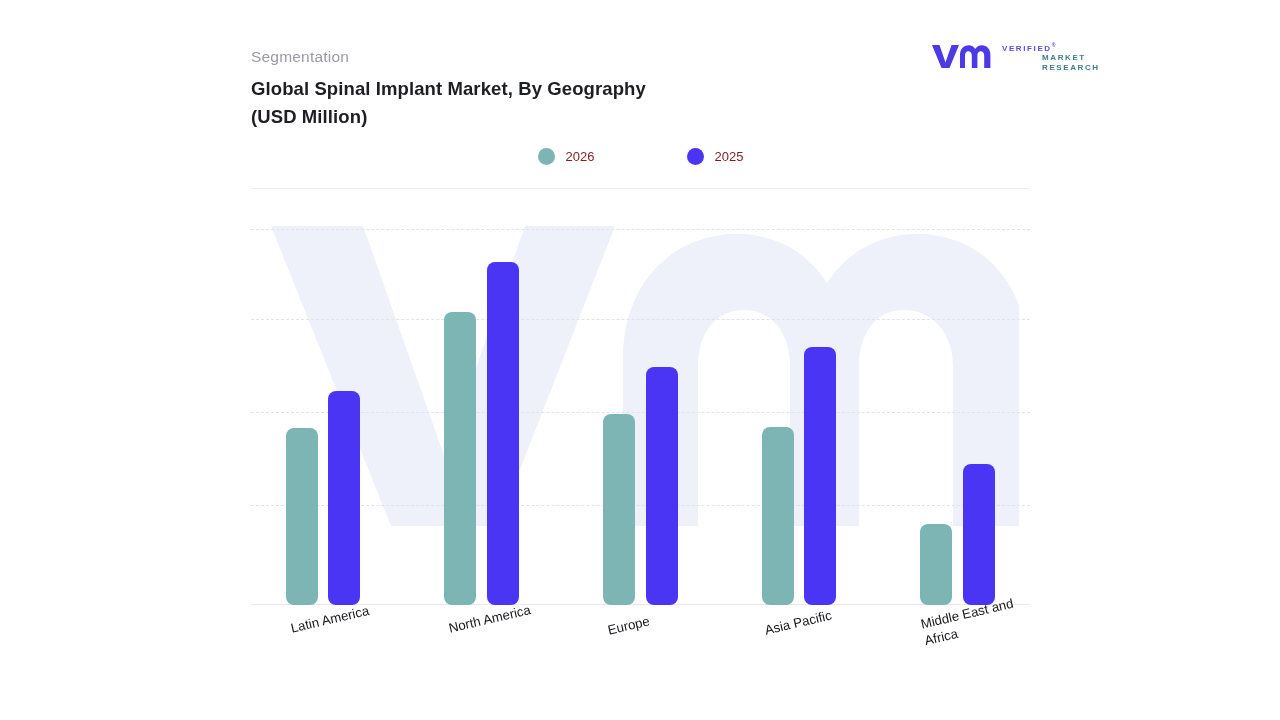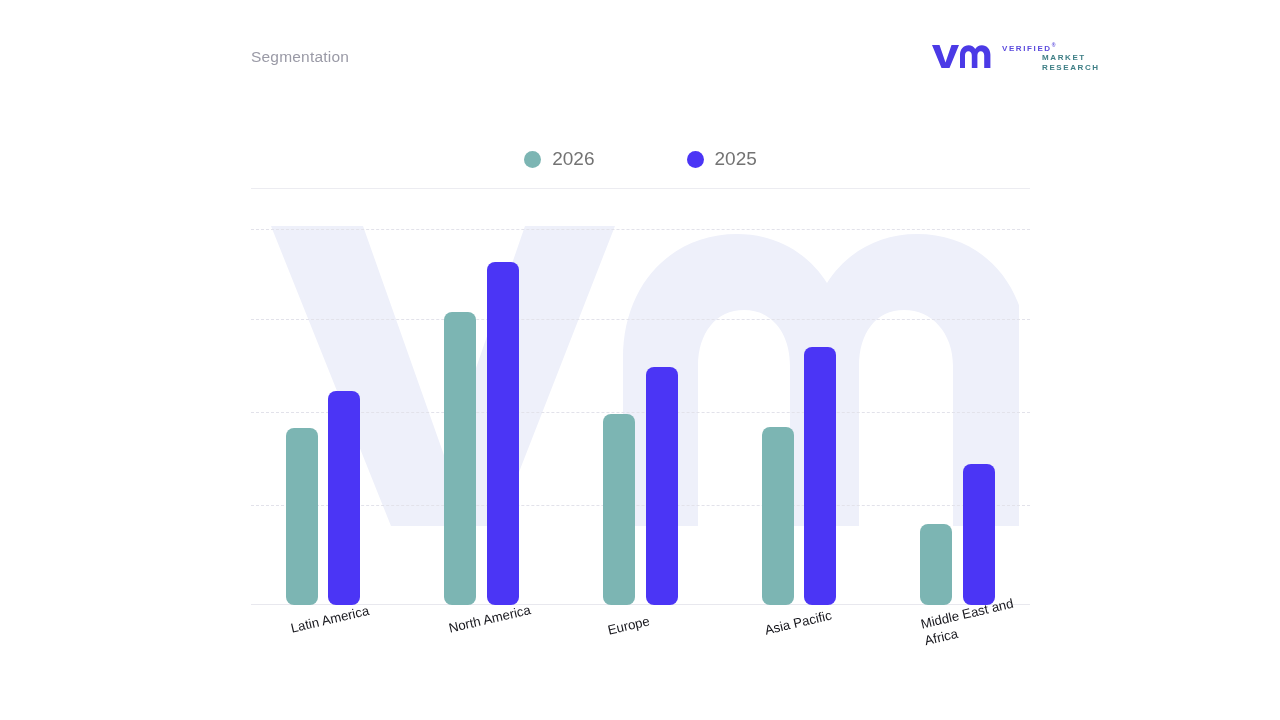--- a/index.html
+++ b/index.html
@@ -32,21 +32,21 @@
   }
   .logo-text .r1{color:#5b4bdd;}
   .logo-text .r2,.logo-text .r3{color:#3f7f86;margin-left:40px;}
   .logo-text sup{font-size:5px;vertical-align:super;}
 
   
   .legend{position:absolute;left:251px;top:148px;width:779px;height:30px;}
   .legend-inner{display:flex;justify-content:center;align-items:center;gap:92px;}
   .legend-item{display:flex;align-items:center;gap:11px;}
   .legend-dot{width:17px;height:17px;border-radius:50%;display:block;}
-  .legend-label{font-size:19px;color:#737373;}
+  .legend-label{font-size:13px;color:#7f1d1d;}
 
   
   .hr{position:absolute;left:251px;top:188px;width:779px;height:1px;background:#ececf1;}
 
   
   .chart{position:absolute;left:251px;top:198px;width:779px;height:408px;}
   .plot{position:absolute;left:0;top:0;width:779px;height:407px;overflow:hidden;}
 
   .watermark{
     position:absolute;left:12px;top:28px;width:756px;height:300px;
@@ -76,20 +76,24 @@
     line-height:17px;
   }
   .cat-label.two-line{white-space:normal;width:118px;}
 </style>
 </head>
 <body>
 
 <div id="root">
 
   <div class="kicker">Segmentation</div>
+  <div class="title">
+    <span>Global Spinal Implant Market, By Geography</span>
+    <span class="l2">(USD Million)</span>
+  </div>
 
   <div class="logo">
     <svg class="logo-mark" viewBox="0 0 62 28" xmlns="http://www.w3.org/2000/svg">
       <path d="M2 3 L9.5 3 L15.5 20.5 L21.5 3 L29 3 L19.5 26 L11.5 26 Z" fill="#4b3ae6"></path>
       <path d="M30 26 L30 12.8 C30 7.2 33.6 3.2 38.6 3.2 C41.6 3.2 43.9 4.6 45.2 6.9 C46.6 4.6 48.9 3.2 51.9 3.2 C56.9 3.2 60.4 7.2 60.4 12.8 L60.4 26 L54.2 26 L54.2 13.6 C54.2 11 52.9 9.3 50.8 9.3 C48.7 9.3 47.4 11 47.4 13.6 L47.4 26 L41.8 26 L41.8 13.6 C41.8 11 40.5 9.3 38.4 9.3 C36.3 9.3 35 11 35 13.6 L35 26 Z" fill="#4b3ae6"></path>
     </svg>
     <div class="logo-text">
       <div class="r1"><span>VERIFIED</span><sup>®</sup></div>
       <div class="r2">MARKET</div>
       <div class="r3">RESEARCH</div>

